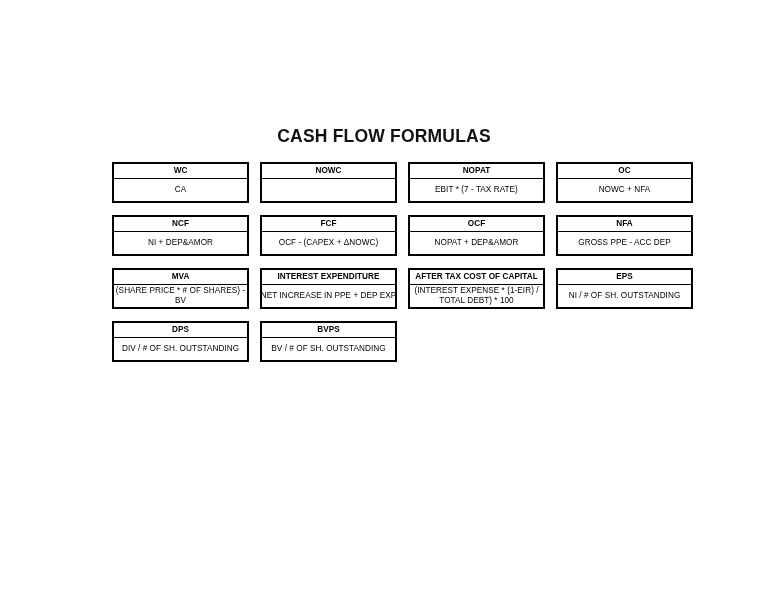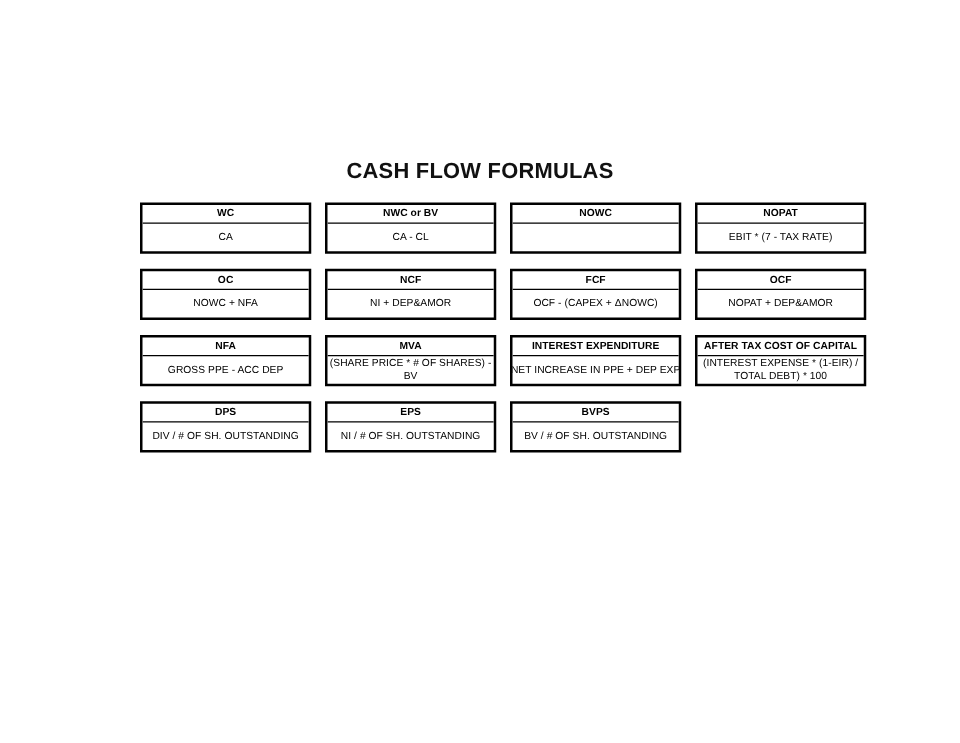--- a/index.html
+++ b/index.html
@@ -106,24 +106,20 @@
 
   <div id="doc-title">CASH FLOW FORMULAS</div>
 
   <div id="grid">
 
     <div class="formula-card">
       <div class="card-header">WC</div>
       <div class="card-body">CA</div>
     </div>
 
-    <div class="formula-card">
-      <div class="card-header">NWC or BV</div>
-      <div class="card-body">CA - CL</div>
-    </div>
 
     <div class="formula-card">
       <div class="card-header">NOWC</div>
     </div>
 
     <div class="formula-card">
       <div class="card-header">NOPAT</div>
       <div class="card-body">EBIT * (7 - TAX RATE)</div>
     </div>
 
@@ -164,27 +160,27 @@
         <span>NET INCREASE IN PPE + DEP EXP</span>
       </div>
     </div>
 
     <div class="formula-card">
       <div class="card-header">AFTER TAX COST OF CAPITAL</div>
       <div class="card-body">(INTEREST EXPENSE * (1-EIR) / TOTAL DEBT) * 100</div>
     </div>
 
     <div class="formula-card">
-      <div class="card-header">DPS</div>
-      <div class="card-body">DIV / # OF SH. OUTSTANDING</div>
+      <div class="card-header">EPS</div>
+      <div class="card-body">NI / # OF SH. OUTSTANDING</div>
     </div>
 
     <div class="formula-card">
-      <div class="card-header">EPS</div>
-      <div class="card-body">NI / # OF SH. OUTSTANDING</div>
+      <div class="card-header">DPS</div>
+      <div class="card-body">DIV / # OF SH. OUTSTANDING</div>
     </div>
 
     <div class="formula-card">
       <div class="card-header">BVPS</div>
       <div class="card-body">BV / # OF SH. OUTSTANDING</div>
     </div>
 
   </div>
 </div>
 

